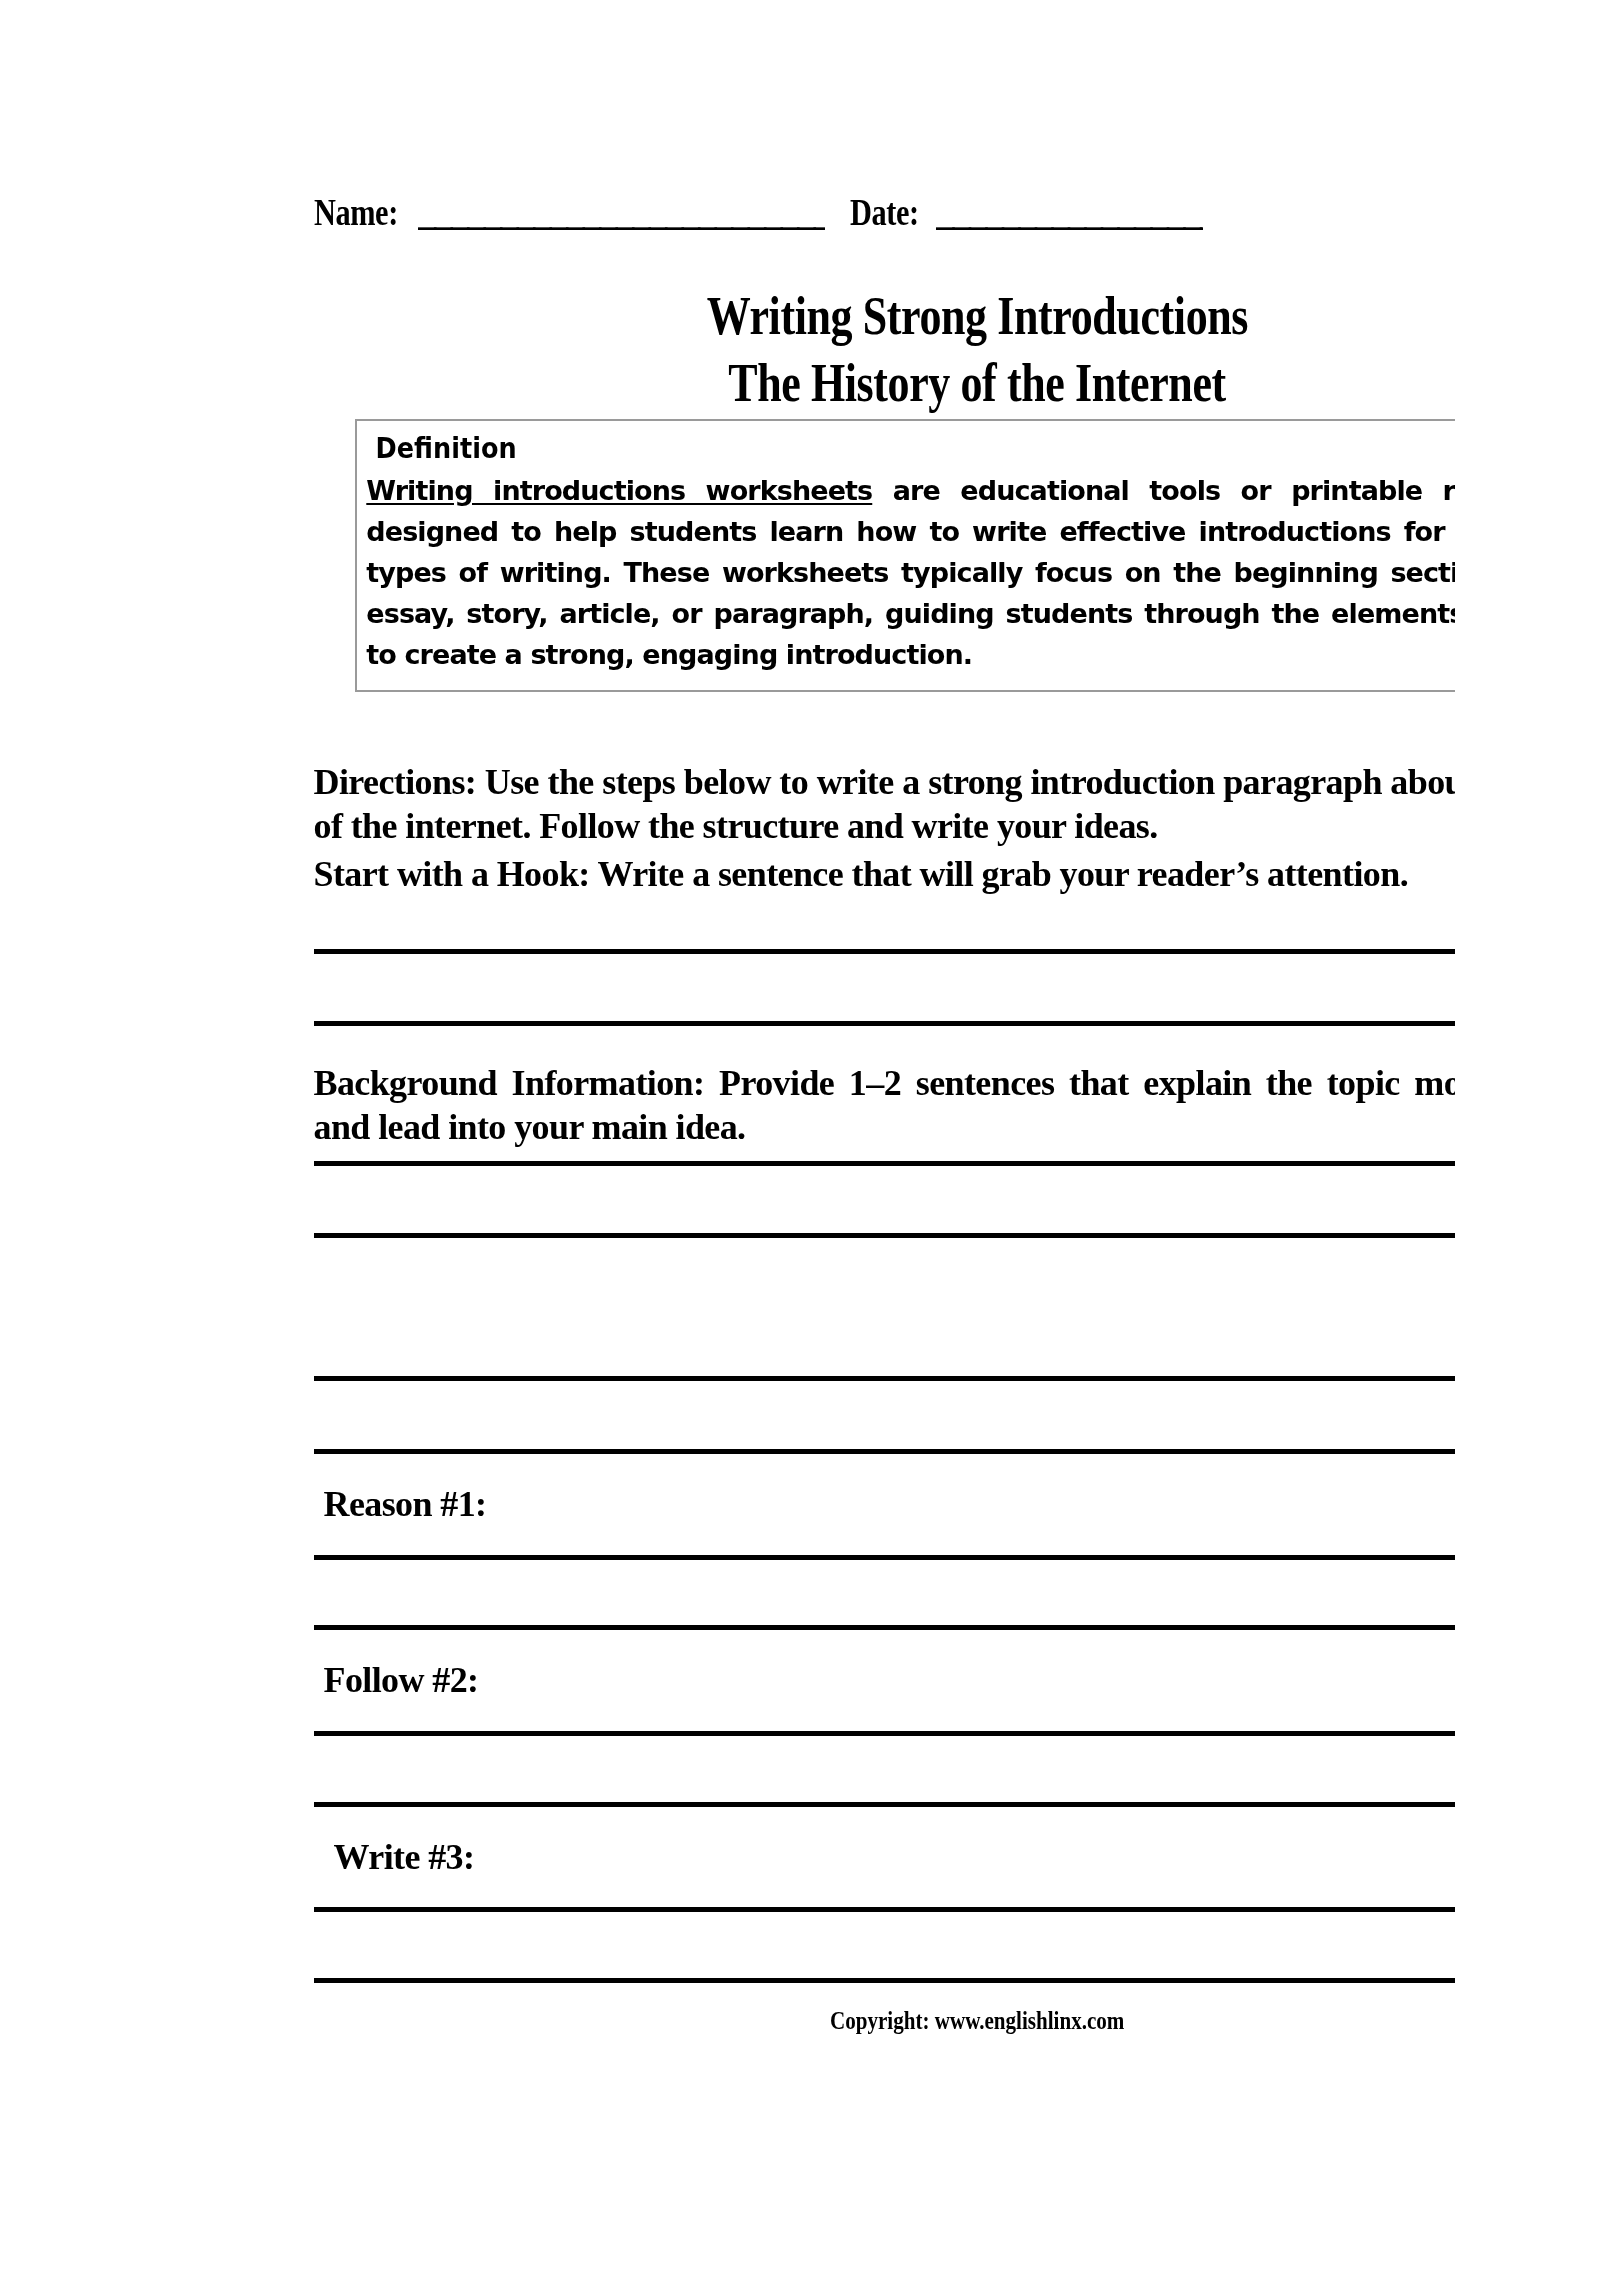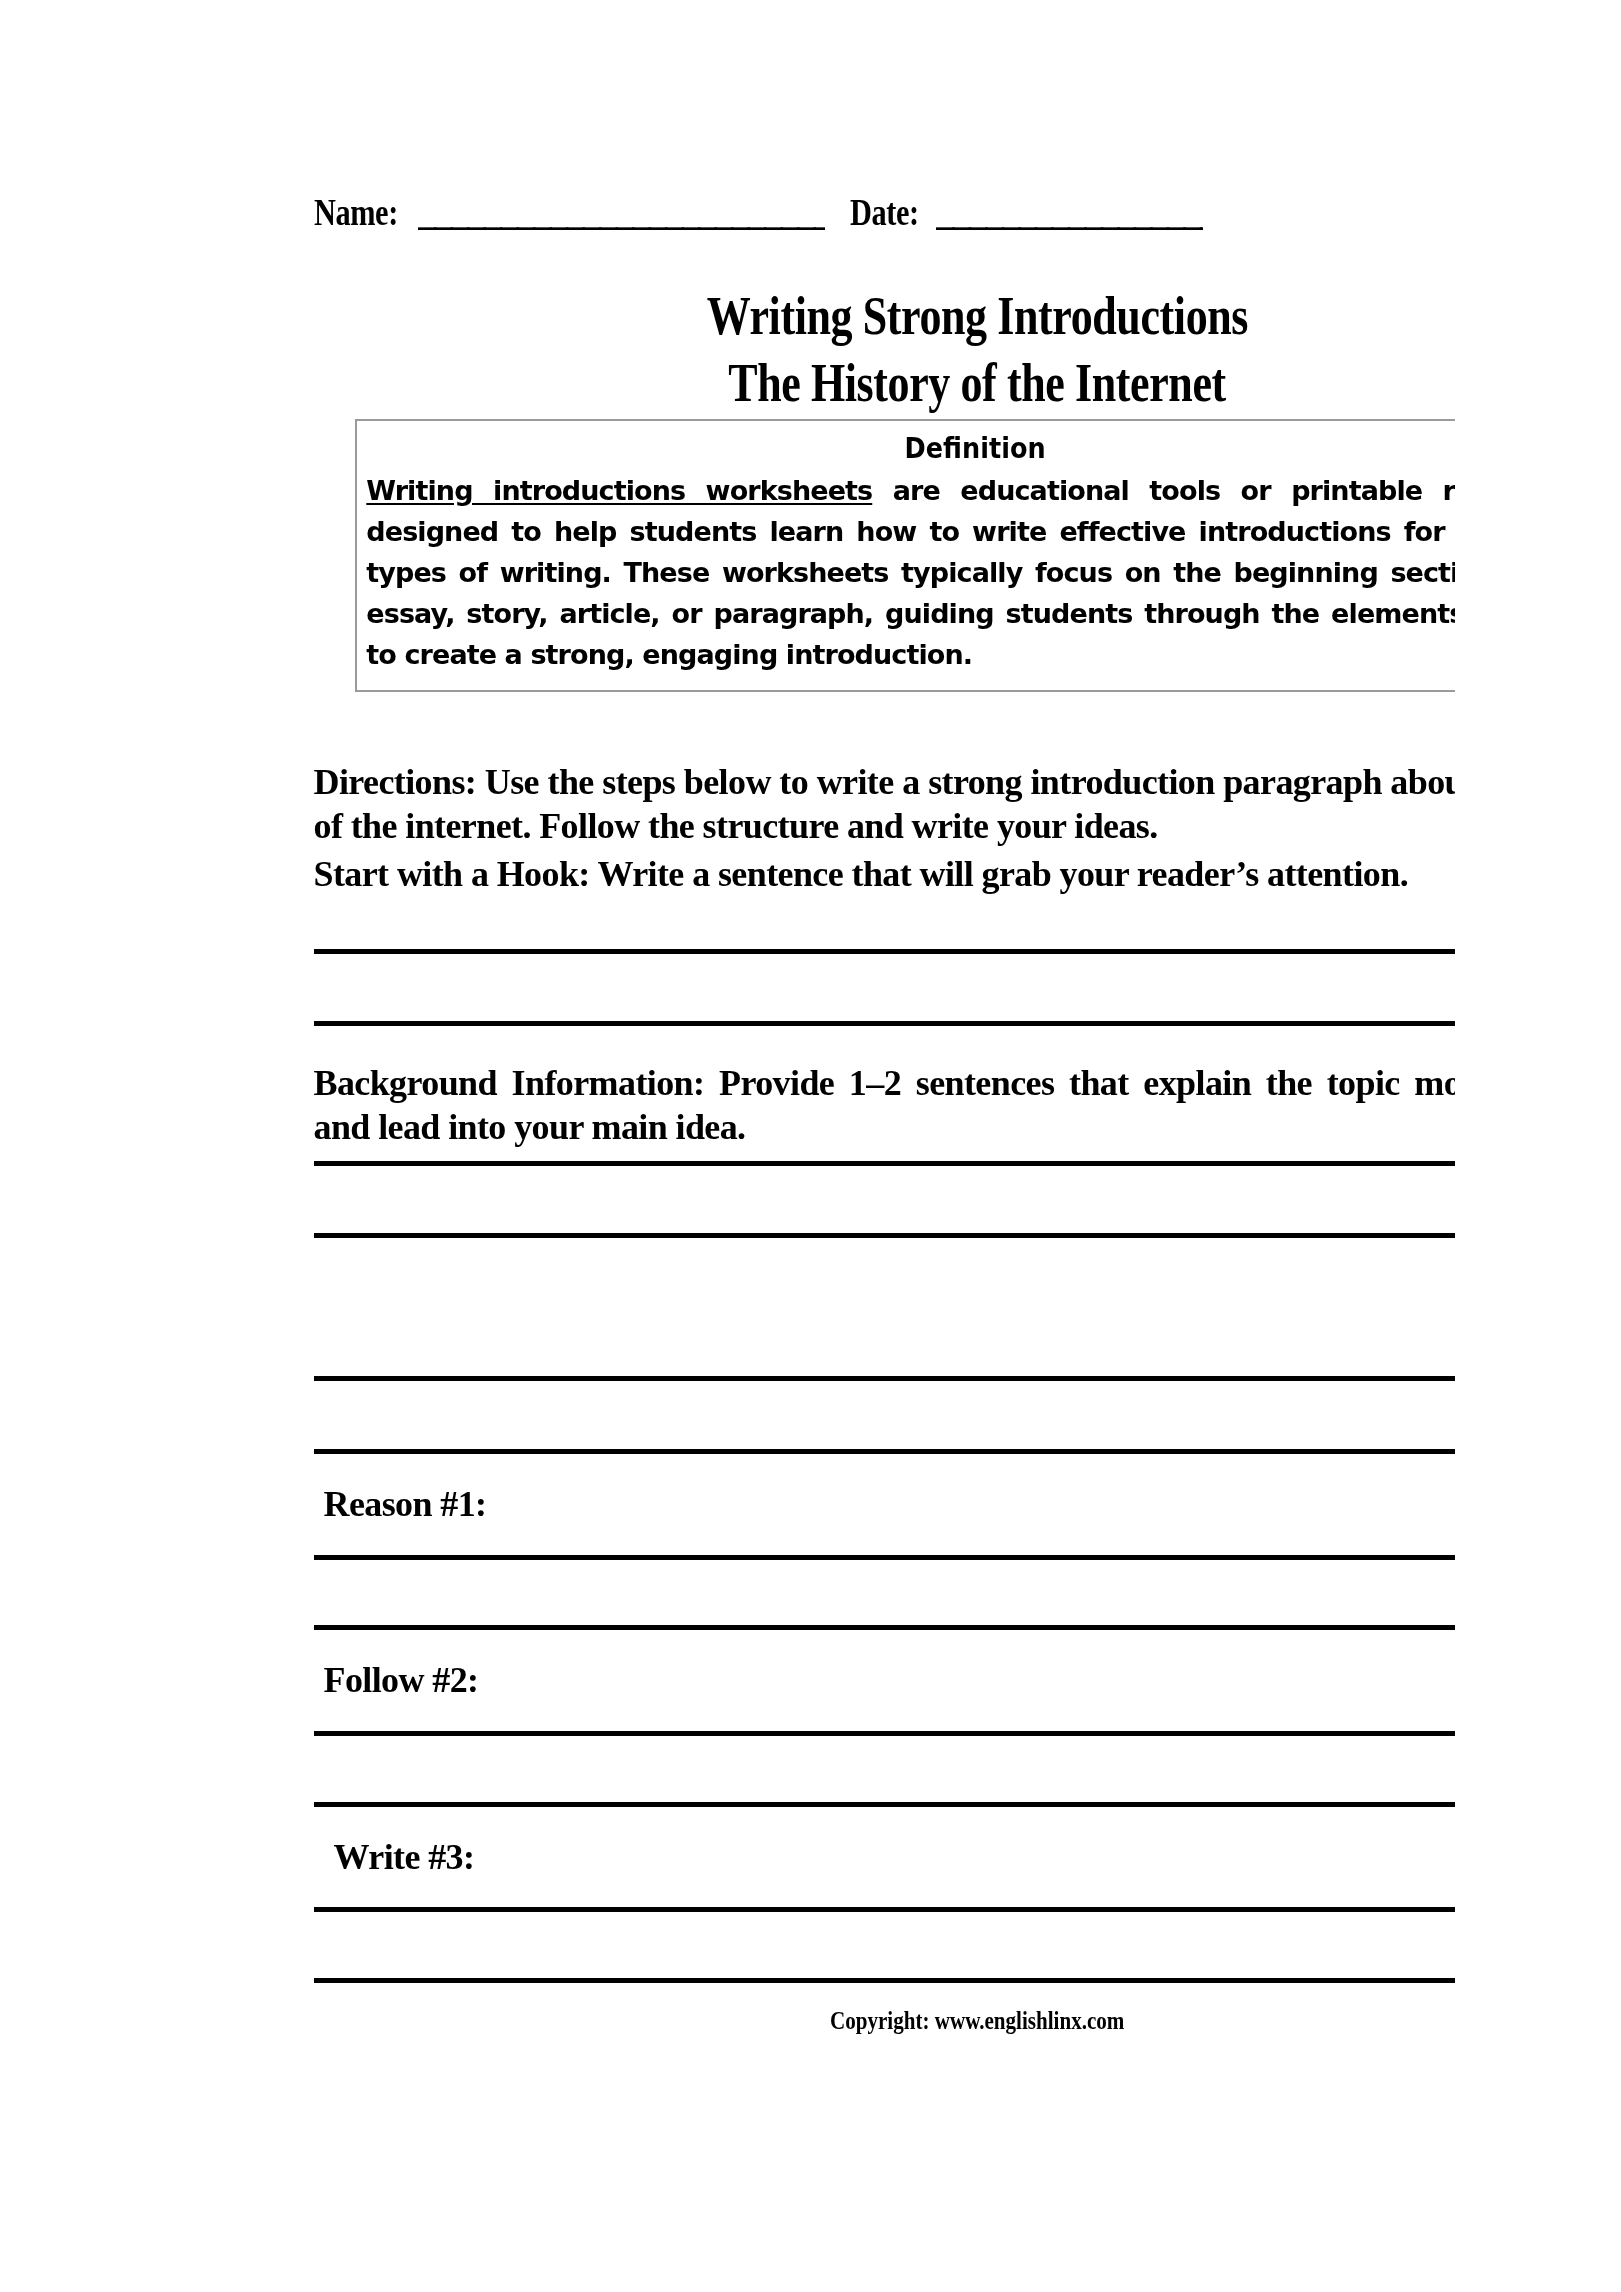--- a/index.html
+++ b/index.html
@@ -79,21 +79,21 @@
     left: 188px;
     top: 419px;
     width: 1241px;
     height: 273px;
     border: 2px solid #9a9a9a;
     box-sizing: border-box;
     background: #ffffff;
     padding: 7.8px 9.8px 0 9.8px;
   }
   .definition-heading {
-    text-align: center;
+    text-align: left;
     font-family: "DejaVu Sans", "Liberation Sans", sans-serif;
     font-weight: bold;
     font-size: 29px;
     line-height: 39px;
     text-decoration: underline;
     text-underline-offset: 2.9px;
   }
   .definition-heading > span {
     display: inline-block;
     transform: scaleX(0.88);

